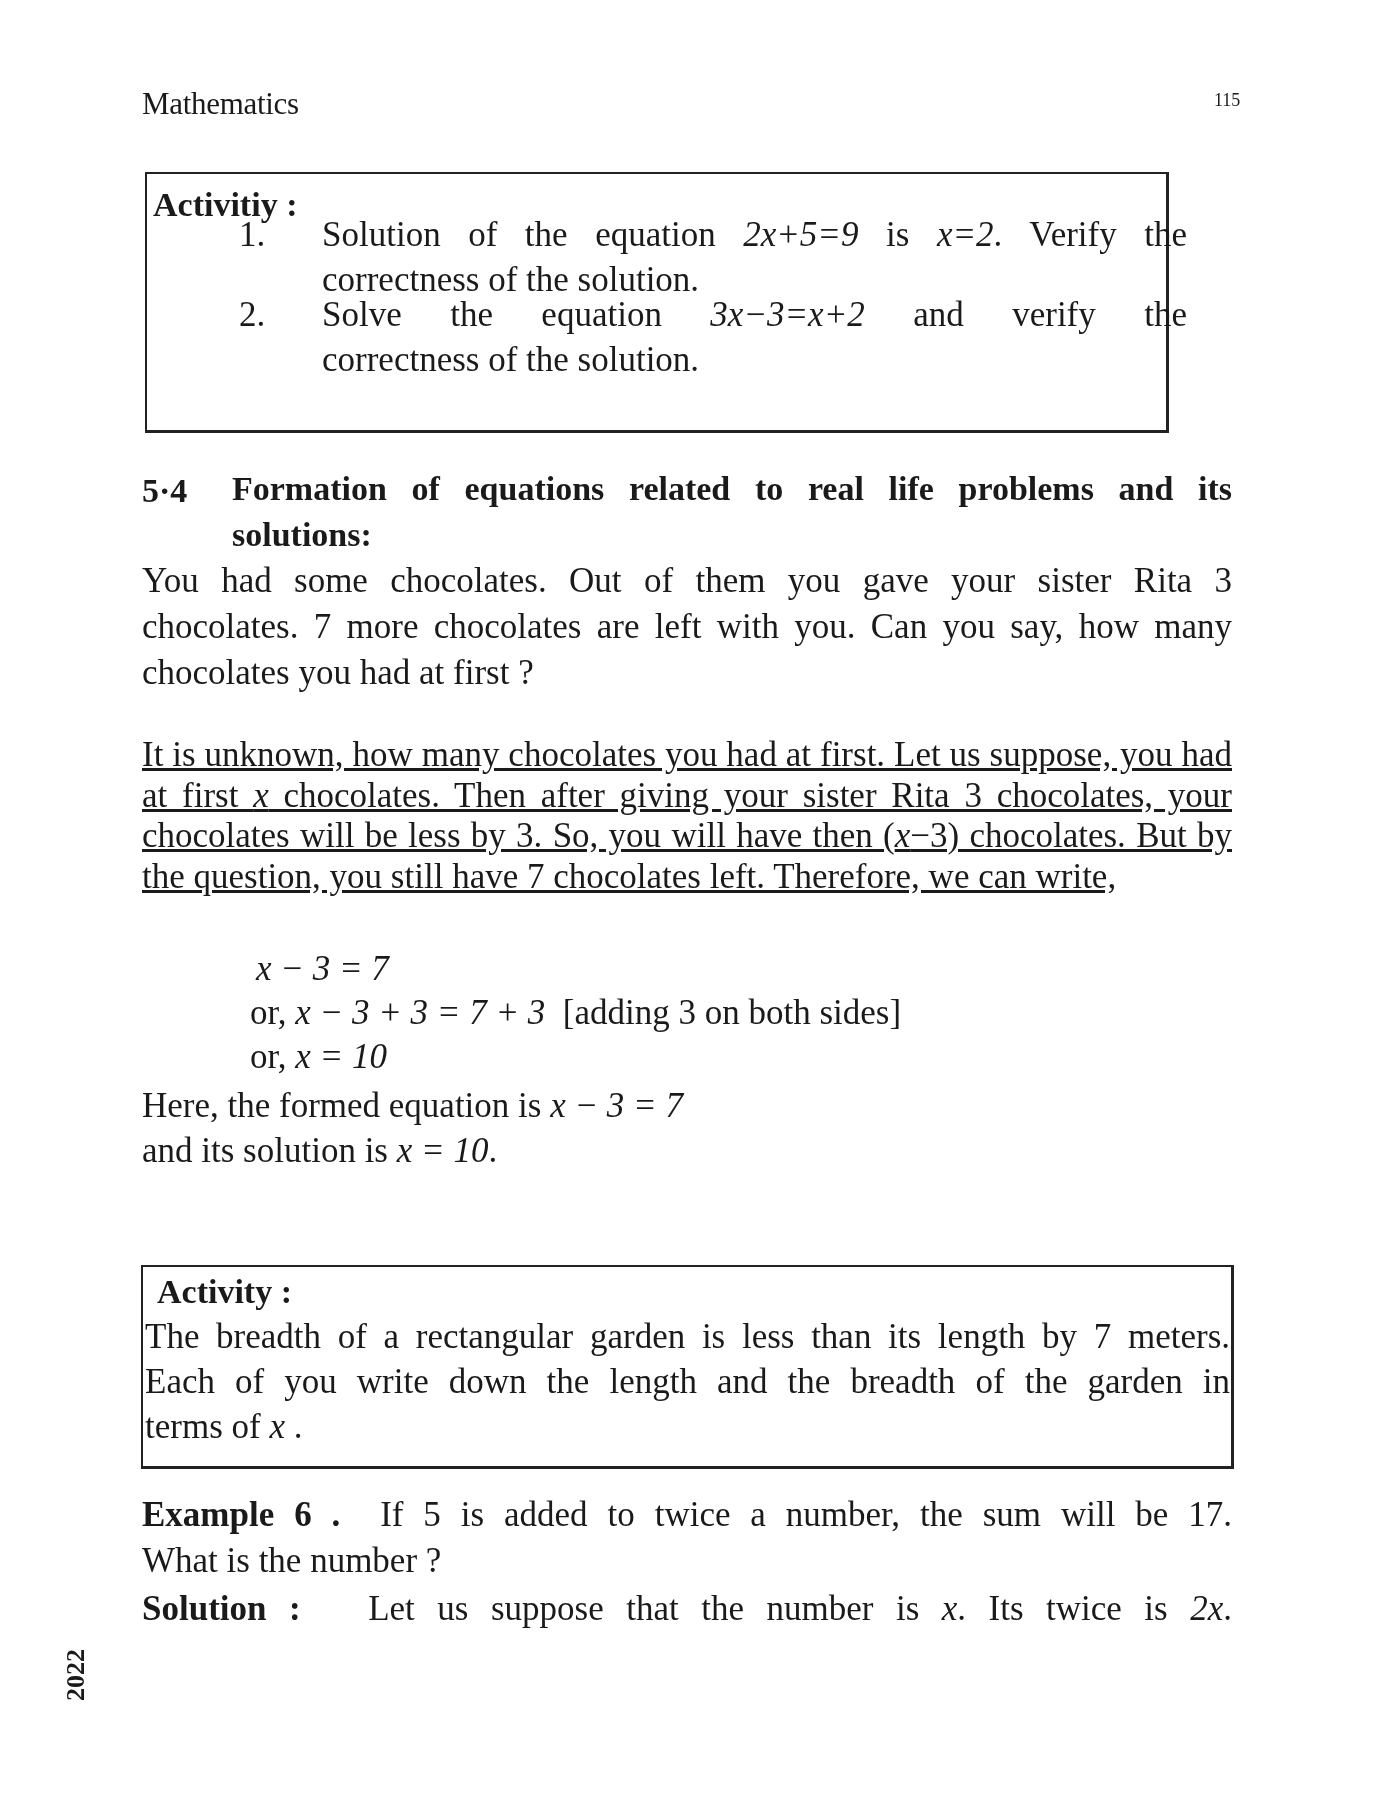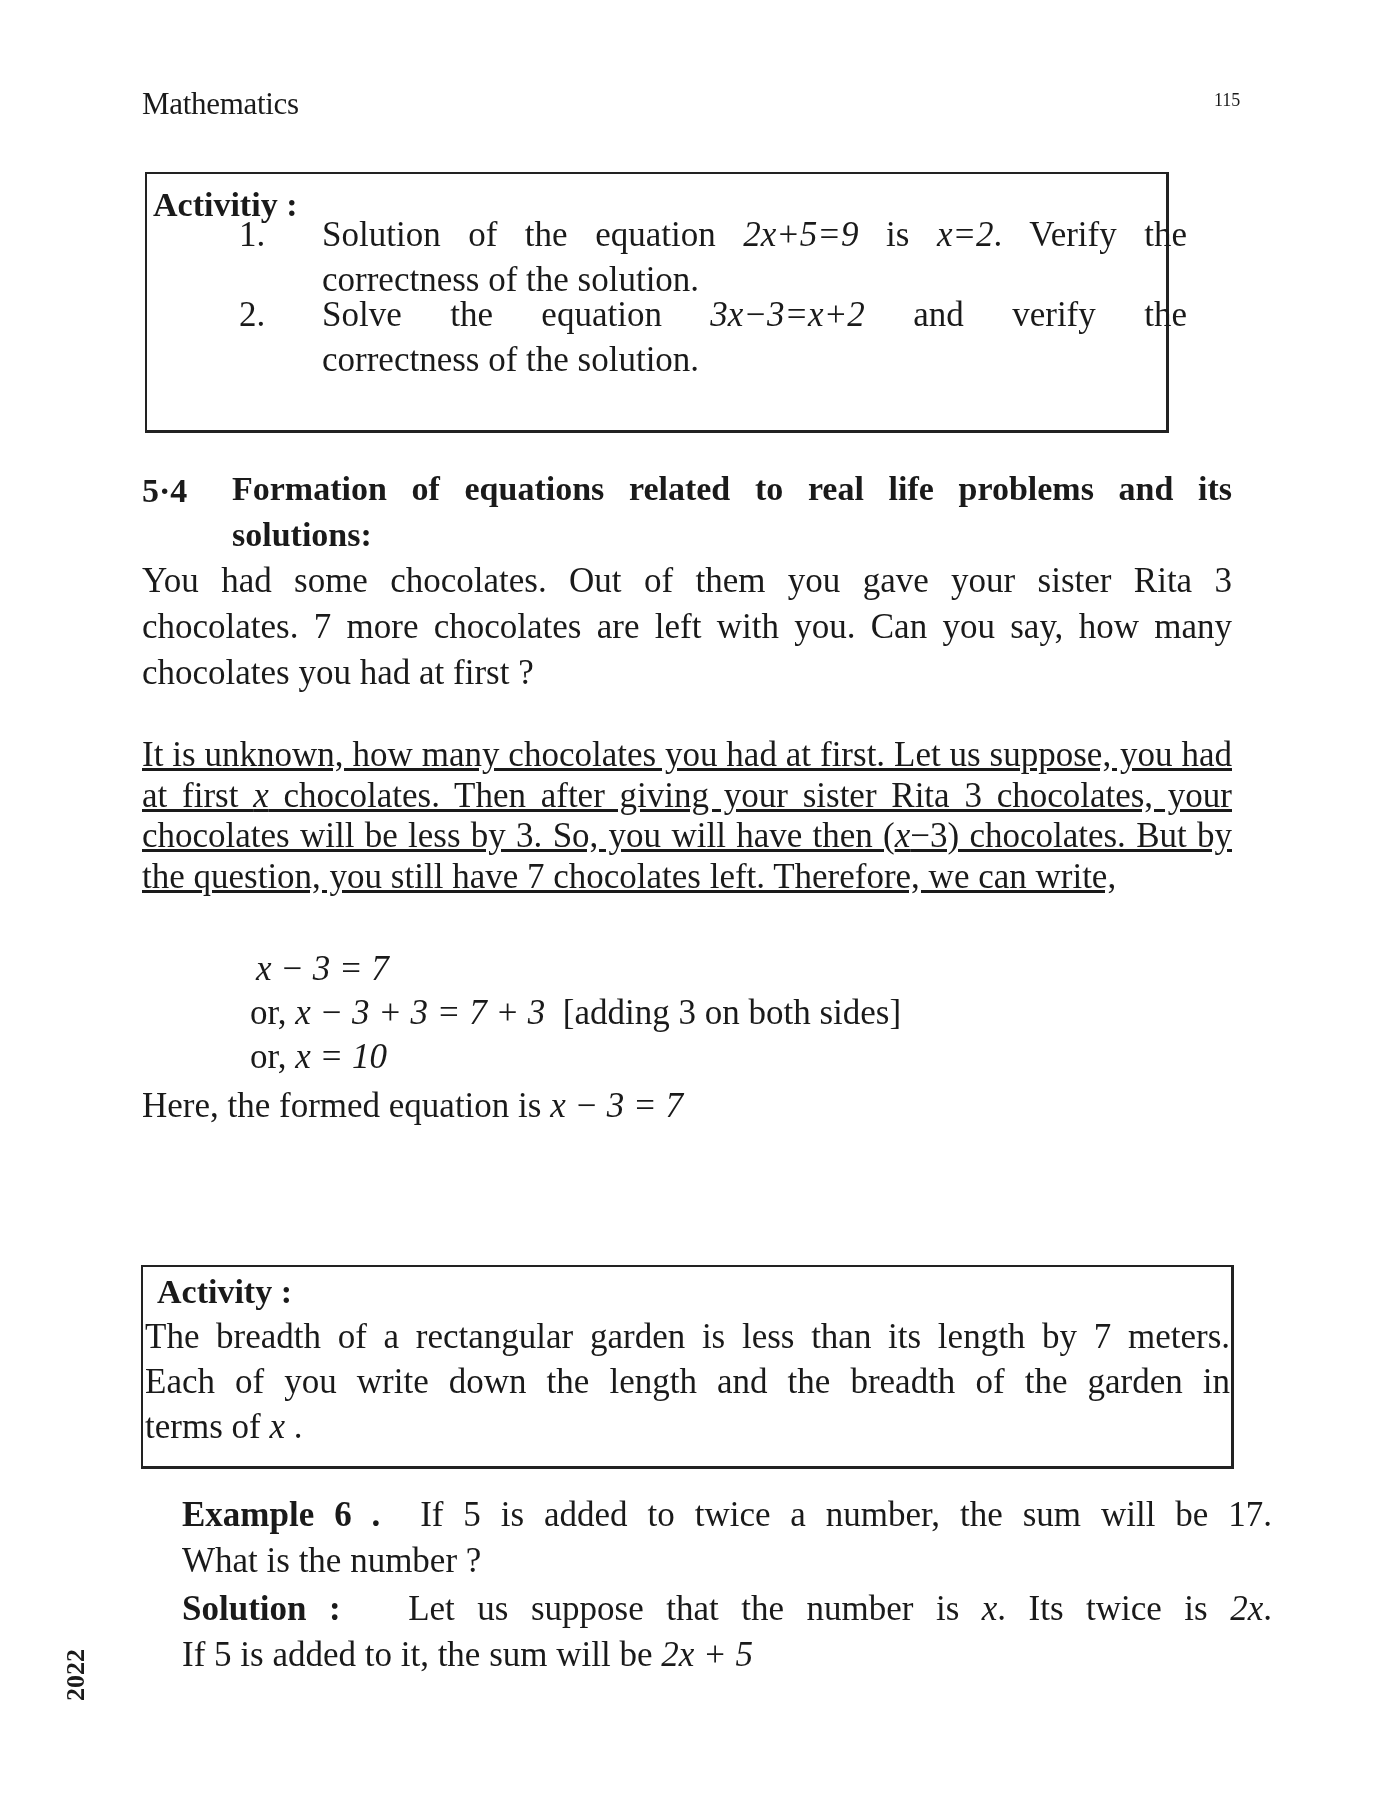--- a/index.html
+++ b/index.html
@@ -124,21 +124,20 @@
       white-space: nowrap;
     }
     .box2-line.last { text-align-last: left; }
 
     
     .example {
       left: 142px; top: 1492px;
       width: 1090px;
       font-size: 35px;
       line-height: 46px;
-      margin-left: 40px;
     }
     .ex-line {
       display: block;
       text-align: justify;
       text-align-last: justify;
       white-space: nowrap;
     }
     .ex-line.left { text-align-last: left; }
     .bold { font-weight: bold; }
 
@@ -199,31 +198,33 @@
   </div>
   <div class="eq-line">
     <span>or, </span><span class="math">x = 10</span>
   </div>
 </div>
 
 <div class="abs conclusion">
   <div>
     <span>Here, the formed equation is </span><span class="math">x − 3 = 7</span>
   </div>
+  <div>
+    <span>and its solution is </span><span class="math">x = 10</span><span>.</span>
+  </div>
 </div>
 
 <div class="abs box box2">
   <div class="box-title">Activity :</div>
   <div class="box2-text">
     <span class="box2-line">The breadth of a rectangular garden is less than its length by 7 meters.</span>
     <span class="box2-line">Each of you write down the length and the breadth of the garden in</span>
     <span class="box2-line last"><span>terms of </span><span class="math">x</span><span> .</span></span>
   </div>
 </div>
 
 <div class="abs example">
   <span class="ex-line"><span class="bold">Example 6 .</span>&nbsp; <span>If 5 is added to twice a number, the sum will be 17.</span></span>
   <span class="ex-line left">What is the number ?</span>
   <span class="ex-line" style="margin-top:2px;"><span class="bold">Solution :</span>&nbsp;&nbsp; <span>Let us suppose that the number is </span><span class="math">x</span><span>. Its twice is </span><span class="math">2x</span><span>.</span></span>
-  <span class="ex-line left"><span>If 5 is added to it, the sum will be </span><span class="math">2x + 5</span></span>
 </div>
 
 <div class="abs side-year">2022</div>
 
 </body></html>

